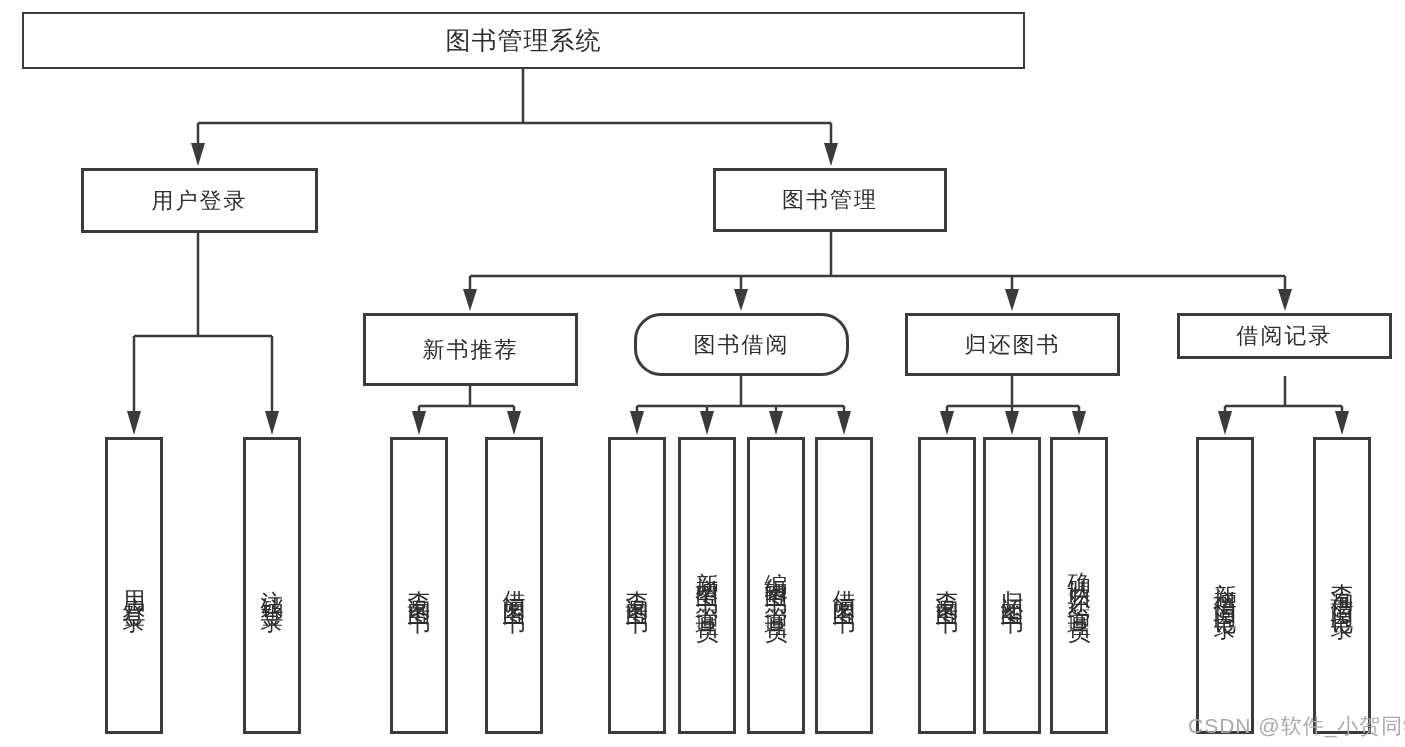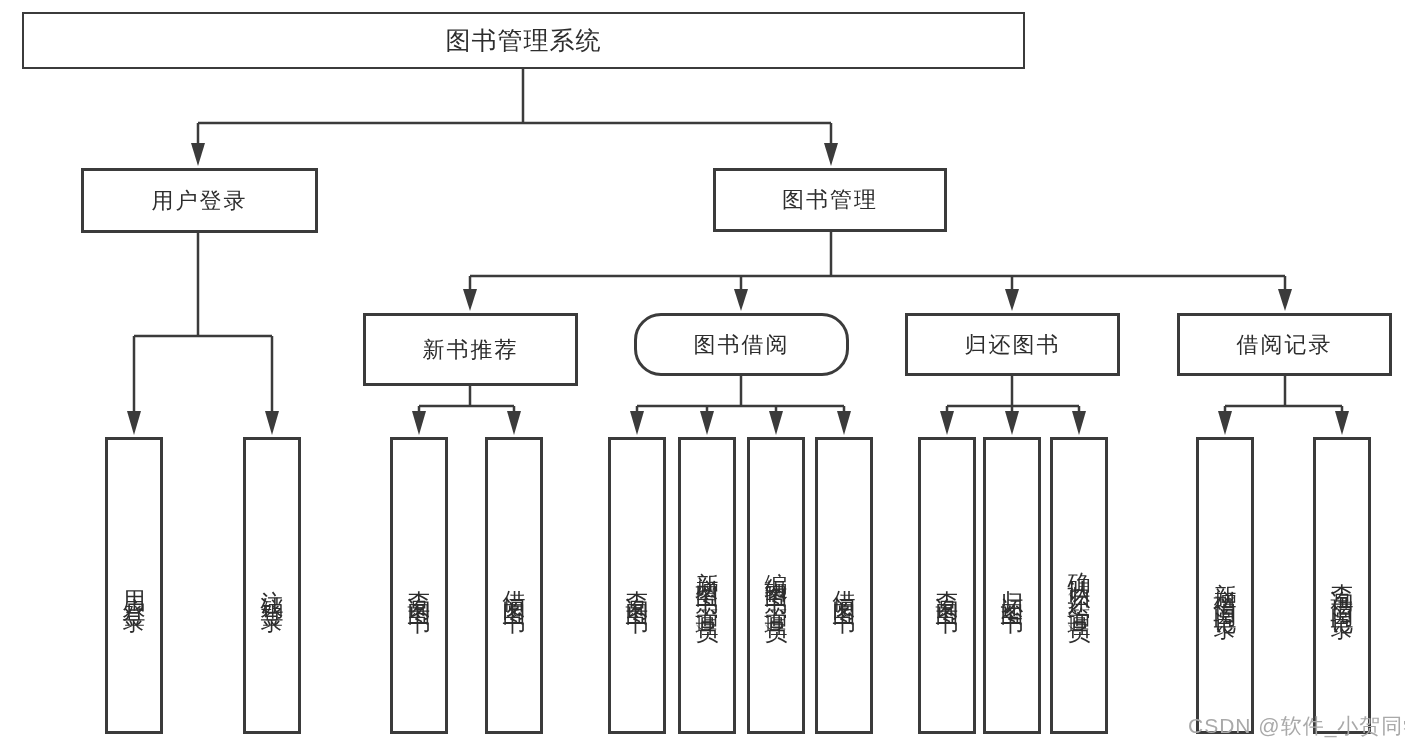--- a/index.html
+++ b/index.html
@@ -135,21 +135,21 @@
 
   <div class="hbox" style="left:363px;top:313px;width:215px;height:73px;">
     <span>新书推荐</span>
   </div>
   <div class="hbox" style="left:634px;top:313px;width:215px;height:63px;border-radius:27px;">
     <span>图书借阅</span>
   </div>
   <div class="hbox" style="left:905px;top:313px;width:215px;height:63px;">
     <span>归还图书</span>
   </div>
-  <div class="hbox" style="left:1177px;top:313px;width:215px;height:63px;">
+  <div class="hbox" style="left:1177px;top:313px;width:215px;height:46px;">
     <span>借阅记录</span>
   </div>
 
   <div class="vbox" style="left:105px;">
     <span class="vtext">用户登录</span>
   </div>
   <div class="vbox" style="left:243px;">
     <span class="vtext">注销登录</span>
   </div>
 

